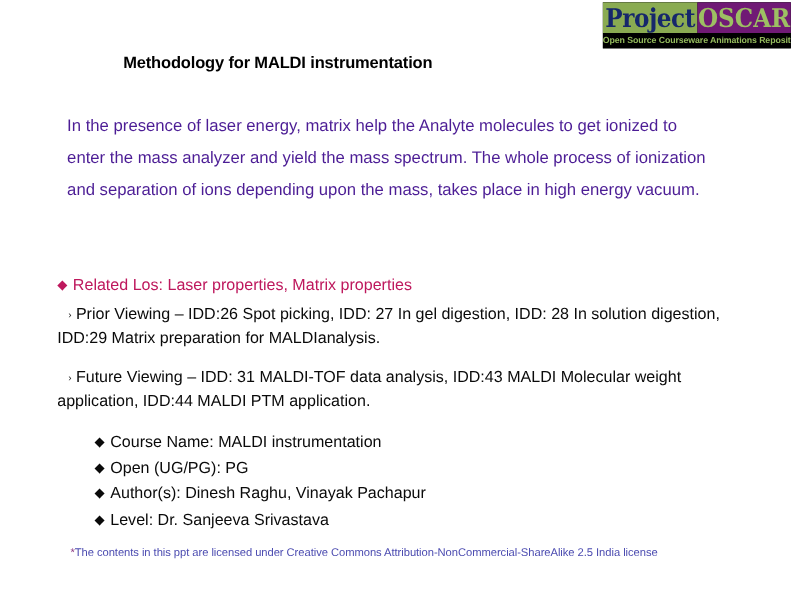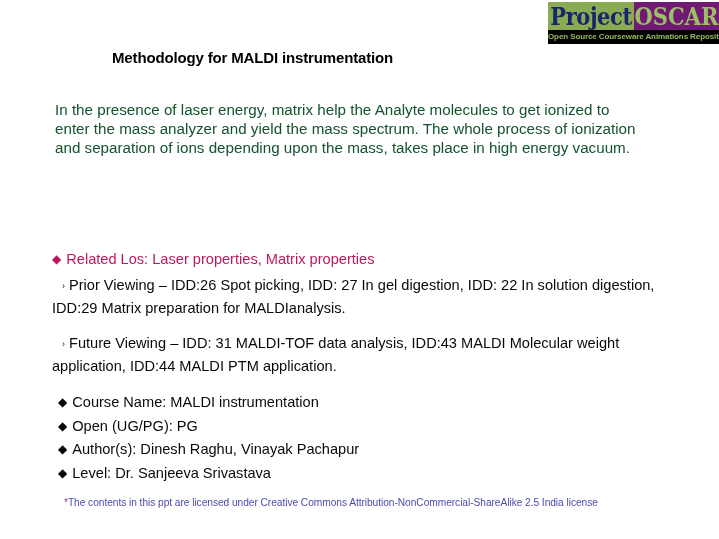--- a/index.html
+++ b/index.html
@@ -102,26 +102,26 @@
     font-weight: bold;
     line-height: 27px;
     color: #000000;
     letter-spacing: -0.15px;
     white-space: nowrap;
   }
 
   
   .intro {
     position: absolute;
-    left: 55px;
+    left: 61px;
     top: 100px;
     width: 592px;
     font-size: 15.2px;
-    line-height: 19px;
-    color: #14532d;
+    line-height: 29px;
+    color: #4c1d95;
     text-align: left;
   }
 
   
   .body-block {
     position: absolute;
     left: 52px;
     top: 249px;
     width: 615px;
   }
@@ -162,20 +162,21 @@
     position: absolute;
     left: 58px;
     top: 391px;
     width: 500px;
   }
   .credit-line {
     font-size: 14.6px;
     line-height: 23.5px;
     color: #0a0a0a;
     white-space: nowrap;
+    margin-left: 28px;
   }
 
   
   .footnote {
     position: absolute;
     left: 64px;
     top: 496px;
     width: 620px;
     font-size: 10.2px;
     line-height: 14px;
@@ -210,21 +211,21 @@
 
   <div class="body-block">
 
     <div class="line-diamond">
       <span class="diamond-mark">◆</span><span>Related Los: Laser properties, Matrix properties</span>
     </div>
 
     <div class="spacer-1"></div>
 
     <div class="viewing-para">
-      <span class="chev-mark">›</span><span>Prior Viewing – IDD:26 Spot picking, IDD: 27 In gel digestion, IDD: 22 In solution digestion, IDD:29 Matrix preparation for MALDIanalysis.</span>
+      <span class="chev-mark">›</span><span>Prior Viewing – IDD:26 Spot picking, IDD: 27 In gel digestion, IDD: 28 In solution digestion, IDD:29 Matrix preparation for MALDIanalysis.</span>
     </div>
 
     <div class="spacer-2"></div>
 
     <div class="viewing-para">
       <span class="chev-mark">›</span><span>Future Viewing – IDD: 31 MALDI-TOF data analysis, IDD:43 MALDI Molecular weight application, IDD:44 MALDI PTM application.</span>
     </div>
 
   </div>
 

